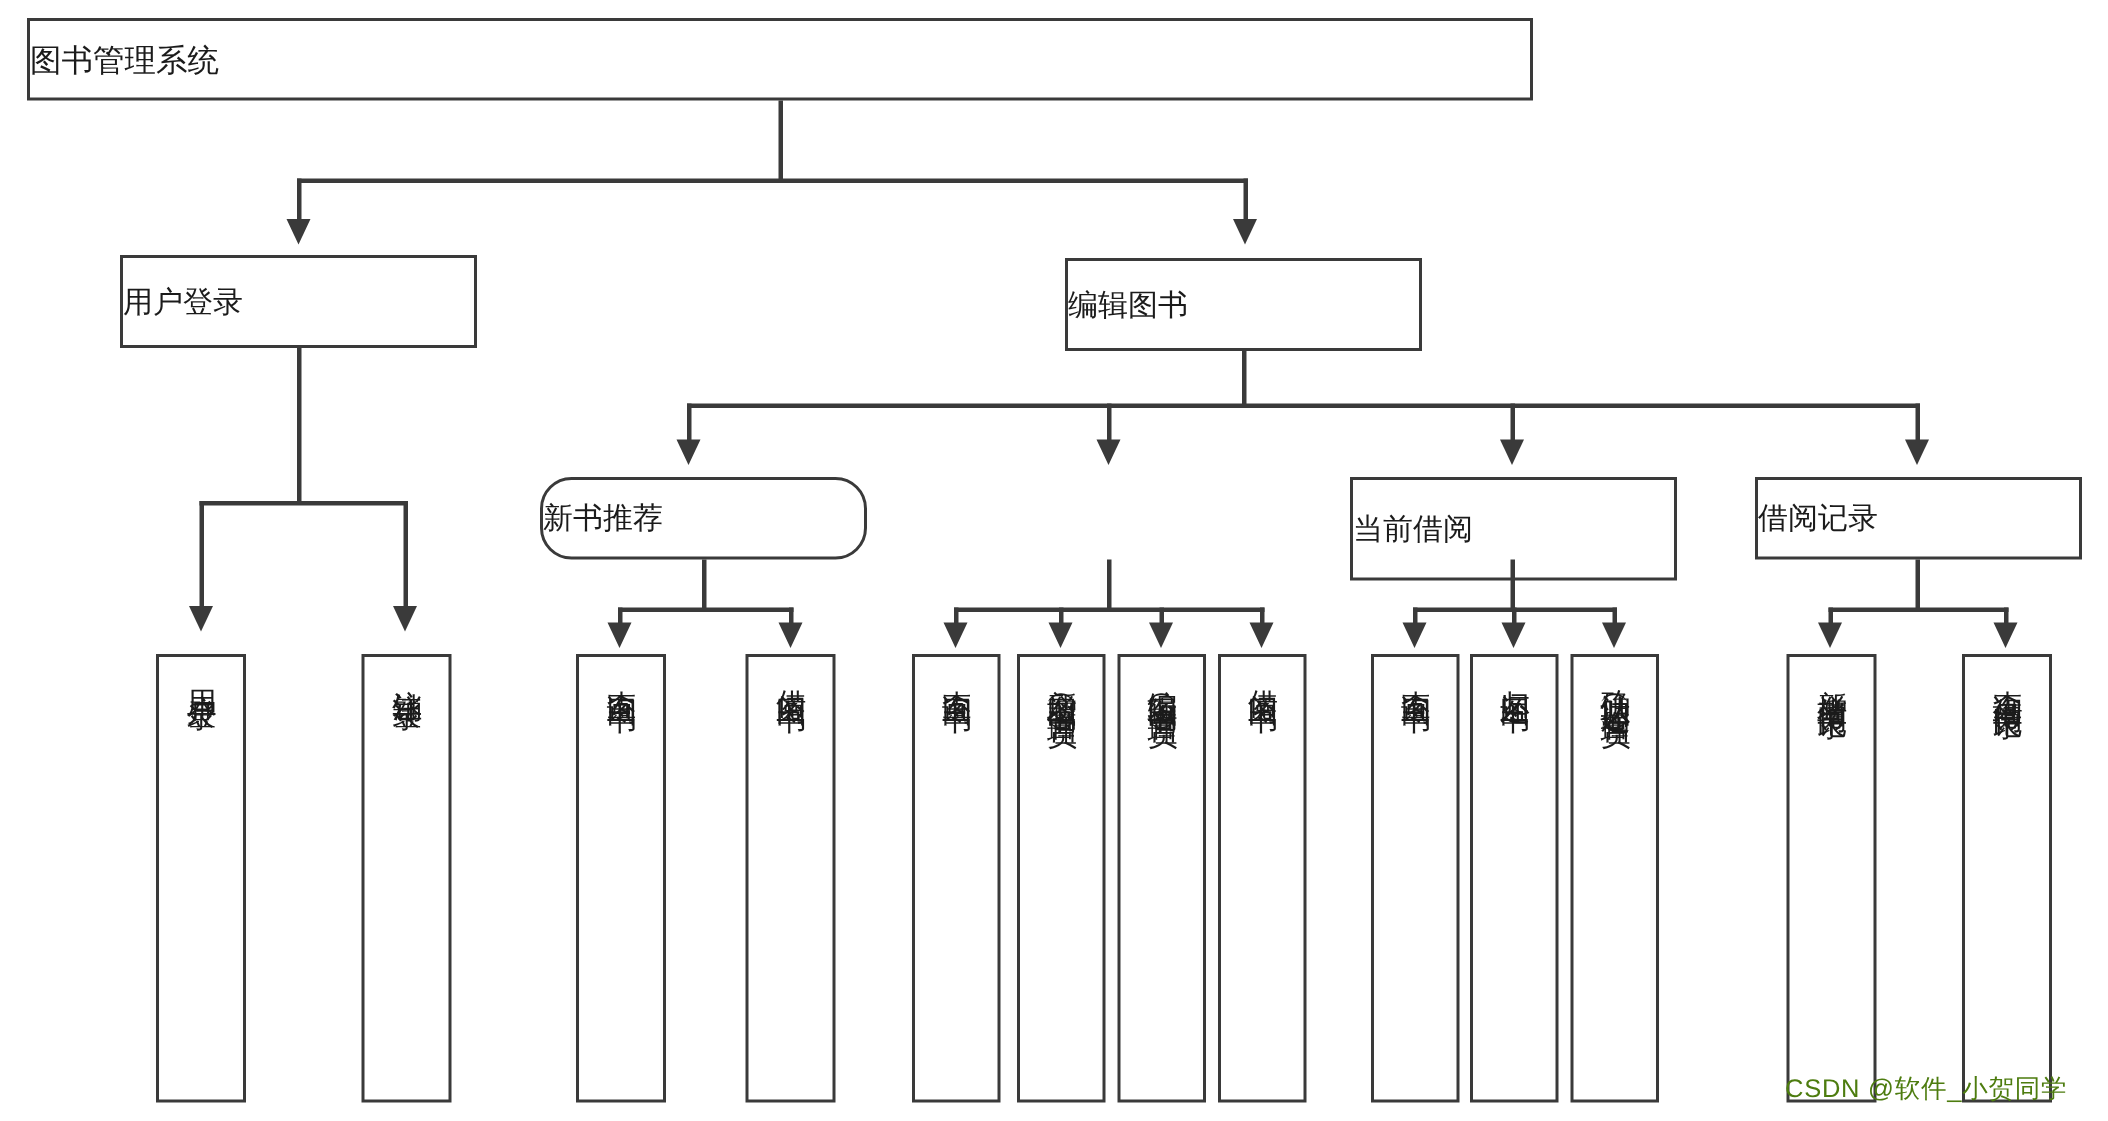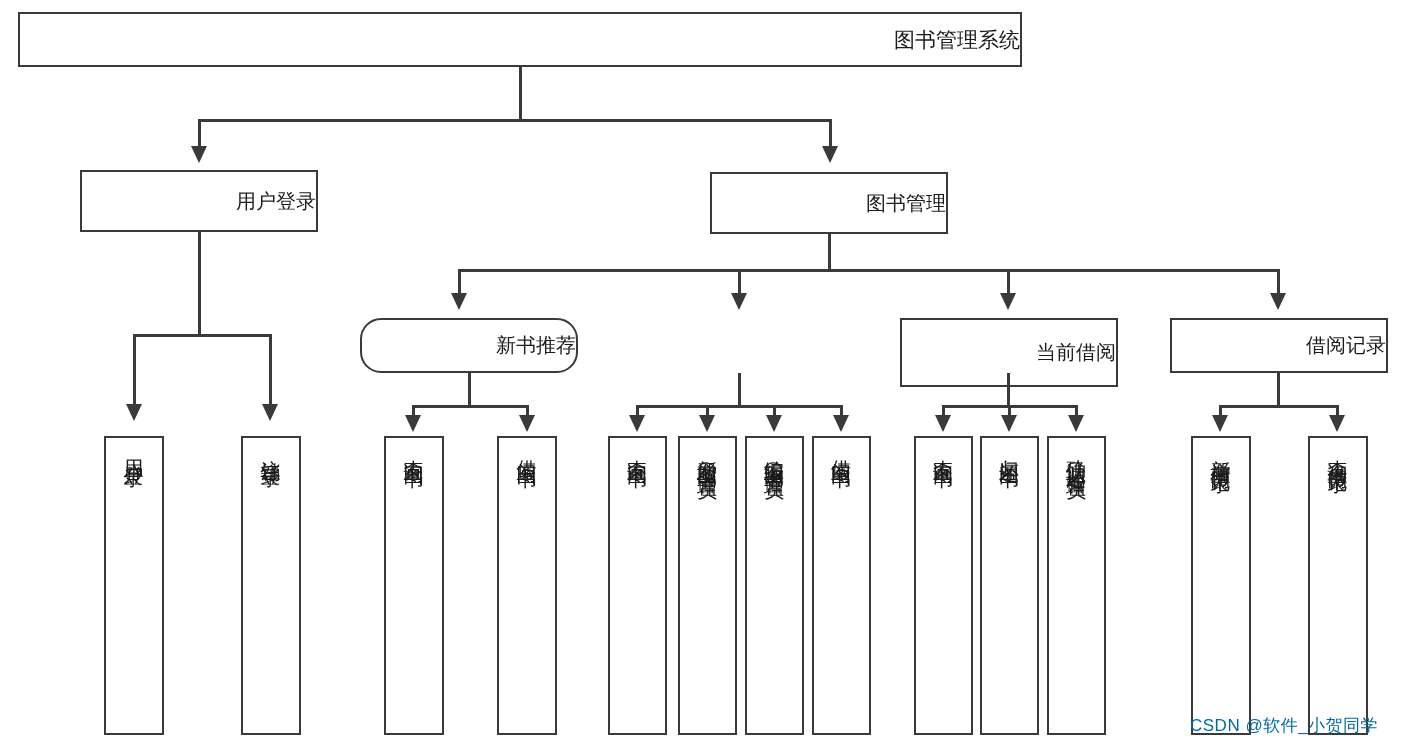--- a/index.html
+++ b/index.html
@@ -18,21 +18,21 @@
     overflow: hidden;
   }
   
   .node {
     position: absolute;
     box-sizing: border-box;
     background: #ffffff;
     border: 2px solid #3a3a3a;
     display: flex;
     align-items: center;
-    justify-content: flex-end;
+    justify-content: flex-start;
     color: #1b1b1b;
   }
   .node.root {
     font-size: 21px;
   }
   .node.lvl2 {
     font-size: 20px;
   }
   .node.lvl3 {
     font-size: 20px;
@@ -63,21 +63,21 @@
     width: 0;
     height: 0;
     border-left: 8px solid transparent;
     border-right: 8px solid transparent;
     border-top: 17px solid #3a3a3a;
   }
   
   #watermark {
     position: absolute;
     font-size: 17px;
-    color: #0369a1;
+    color: #4d7c0f;
     white-space: nowrap;
     letter-spacing: 0.5px;
     text-align: center;
   }
 </style>
 </head>
 <body>
 
 <div id="canvas">
 
@@ -93,21 +93,21 @@
   <div class="arrow" style="left:191px; top:146px;"></div>
 
   <div class="edge v" style="left:829px; top:119px; width:3px; height:30px;"></div>
   <div class="arrow" style="left:822px; top:146px;"></div>
 
   <div class="node lvl2" style="left:80px; top:170px; width:238px; height:62px;">
     <span>用户登录</span>
   </div>
 
   <div class="node lvl2" style="left:710px; top:172px; width:238px; height:62px;">
-    <span>图书管理</span>
+    <span>编辑图书</span>
   </div>
 
   <div class="edge v" style="left:198px; top:232px; width:3px; height:104px;"></div>
   <div class="edge h" style="left:133px; top:334px; width:139px; height:3px;"></div>
   <div class="edge v" style="left:133px; top:334px; width:3px; height:72px;"></div>
   <div class="arrow" style="left:126px; top:404px;"></div>
   <div class="edge v" style="left:269px; top:334px; width:3px; height:72px;"></div>
   <div class="arrow" style="left:262px; top:404px;"></div>
 
   <div class="edge v" style="left:828px; top:234px; width:3px; height:37px;"></div>

